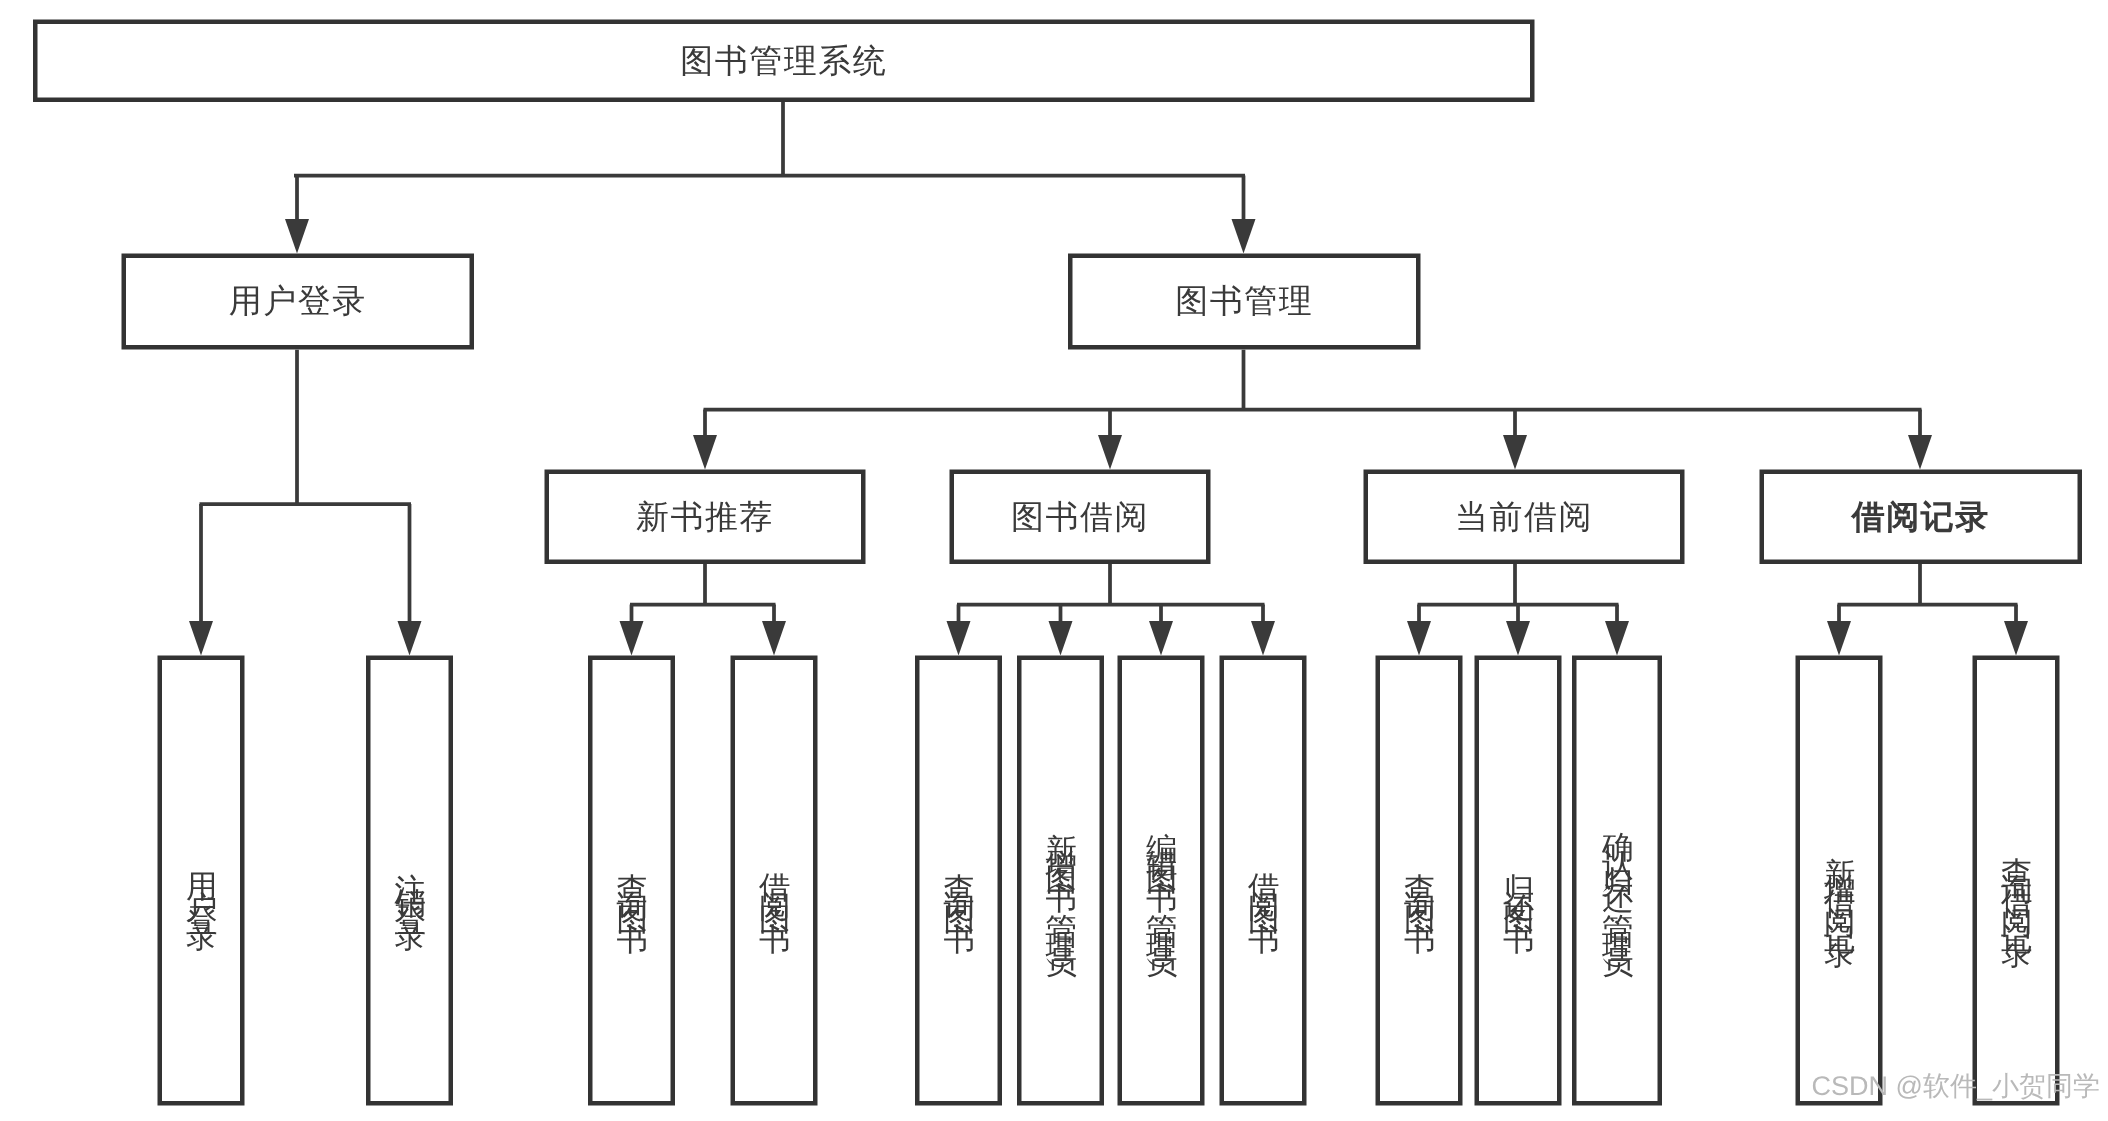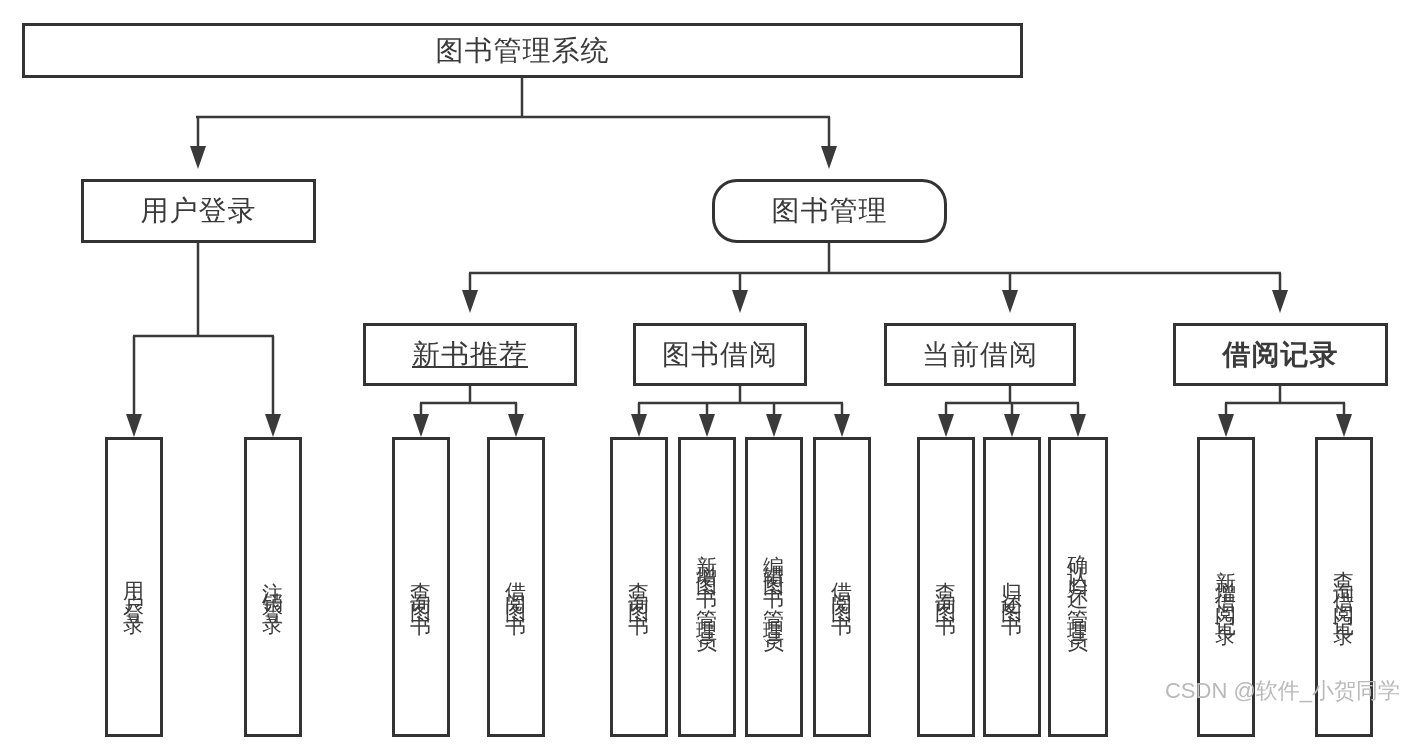--- a/index.html
+++ b/index.html
@@ -20,28 +20,28 @@
     position: absolute;
     box-sizing: border-box;
     border: 3px solid #333333;
     background: #ffffff;
     display: flex;
     align-items: center;
     justify-content: center;
     color: #3a3a3a;
     z-index: 2;
   }
-  .hbox { font-size: 28px; letter-spacing: 1px; margin-top: 10px; }
+  .hbox { font-size: 22px; letter-spacing: 1px; }
   .root-box  { left: 22px;  top: 13px;  width: 1001px; height: 55px; }
   .l2-user   { left: 81px;  top: 169px; width: 235px;  height: 64px; }
-  .l2-book   { left: 712px; top: 169px; width: 235px;  height: 64px; border-radius: 25px; }
+  .l2-book   { left: 712px; top: 169px; width: 235px;  height: 64px; }
   .l3 { top: 313px; height: 63px; }
-  .l3-rec    { left: 363px;  width: 214px; text-decoration: underline; }
+  .l3-rec    { left: 363px;  width: 214px; }
   .l3-borrow { left: 633px;  width: 174px; }
-  .l3-cur    { left: 884px;  width: 192px; }
+  .l3-cur    { left: 909px;  width: 214px; }
   .l3-log    { left: 1173px; width: 215px; font-weight: bold; }
   .leaf {
     top: 437px;
     width: 58px;
     height: 300px;
   }
   .leaf .vtext {
     writing-mode: vertical-rl;
     text-orientation: mixed;
     font-size: 21px;
@@ -59,23 +59,23 @@
   .lf-7  { left: 745px; }
   .lf-8  { left: 813px; }
   .lf-9  { left: 917px; }
   .lf-10 { left: 983px; }
   .lf-11 { left: 1048px; width: 60px; }
   .lf-12 { left: 1197px; }
   .lf-13 { left: 1315px; }
   .watermark {
     position: absolute;
     right: 5px;
-    top: 676px;
+    top: 712px;
     z-index: 5;
-    font-size: 22px;
+    font-size: 18px;
     color: #b9b9b9;
     white-space: nowrap;
   }
   line { stroke: #3a3a3a; stroke-width: 2.5; }
   polygon { fill: #3a3a3a; }
 </style>
 </head>
 <body>
 
 <div id="canvas">

